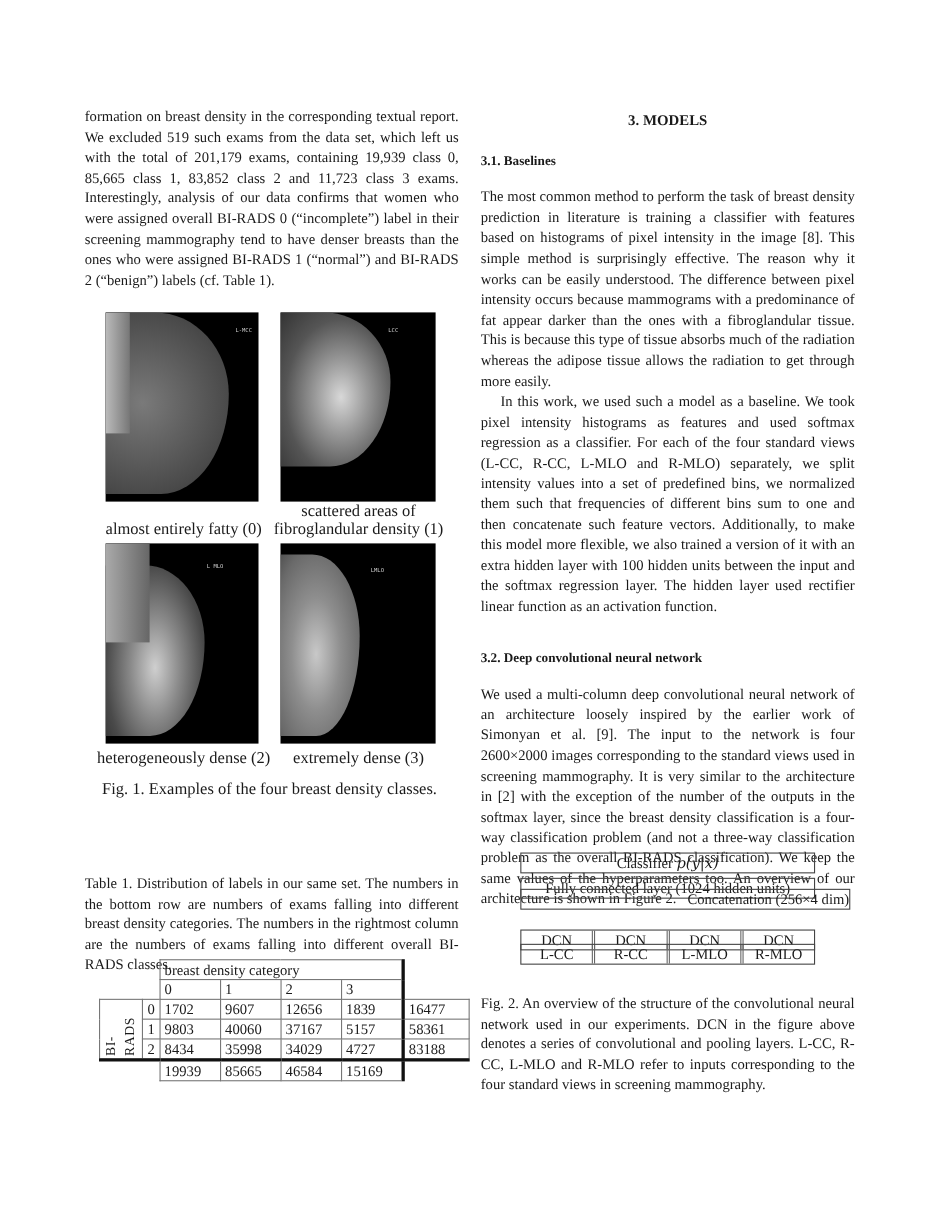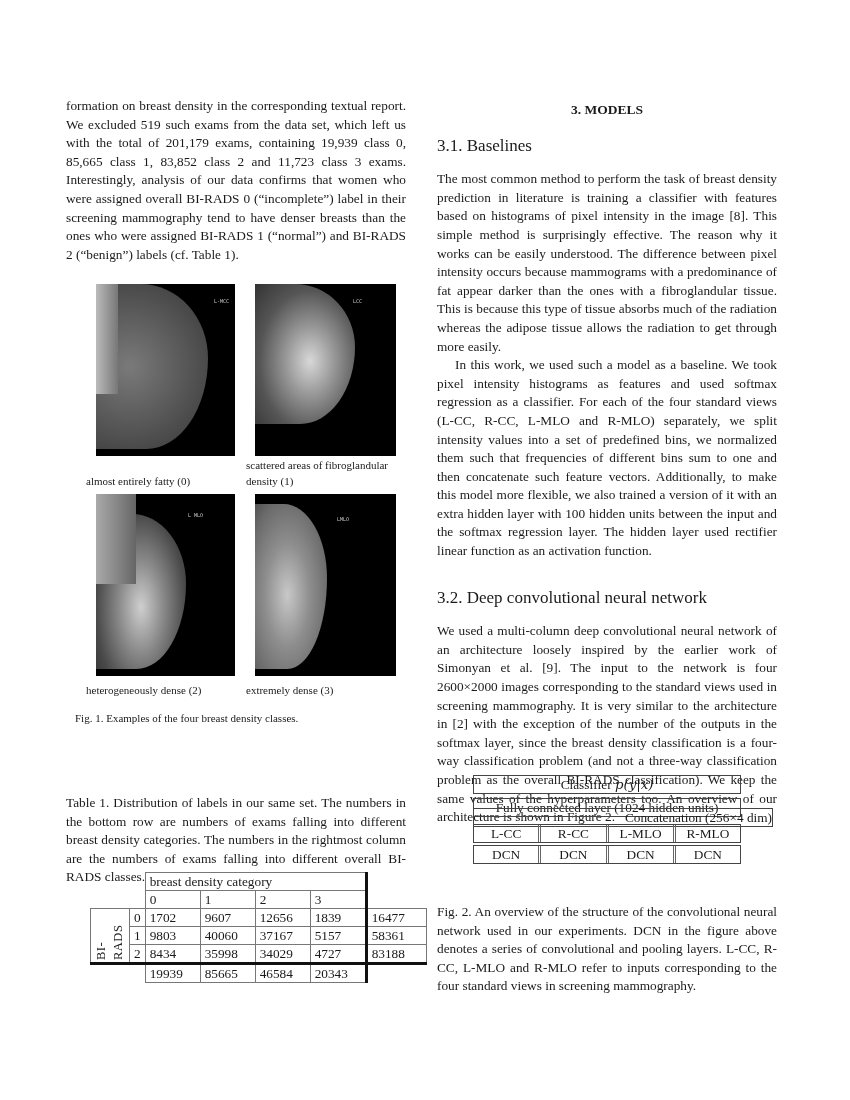--- a/index.html
+++ b/index.html
@@ -1,31 +1,31 @@
 <!DOCTYPE html>
 <html><head>
 <meta charset="utf-8">
 <style>
   html, body { margin:0; padding:0; background:#fff; }
   body { width:850px; height:1100px; position:relative; overflow:hidden;
          font-family:"Liberation Serif", "DejaVu Serif", serif; color:#1a1a1a; }
   .col { position:absolute; font-size:13.3px; line-height:18.6px; text-align:justify; }
-  .left { left:66px; width:340px; }
+  .left { left:77px; width:340px; }
   .right { left:437px; width:340px; }
   p { margin:0; }
   .indent { text-indent:18px; }
   .sec-title { text-align:center; font-weight:bold; font-size:13.5px; }
-  .subsec { font-weight:normal; font-size:17px; }
+  .subsec { font-weight:bold; font-size:12px; }
   b { font-weight:normal; }
 
   
   .mammo { position:absolute; background:#000; overflow:hidden; }
   .mammo .tissue { position:absolute; border-radius:0 60% 55% 0 / 0 45% 55% 0; }
   .mammo .tag { position:absolute; color:#ccc; font-family:"DejaVu Sans Mono", monospace; font-size:5px; }
-  .cap { position:absolute; font-size:11px; line-height:16px; }
+  .cap { position:absolute; font-size:15px; line-height:16px; text-align:center; }
 
   
   table.t1 { position:absolute; border-collapse:collapse; font-size:13.3px; line-height:17px; }
   table.t1 td { border:1px solid #777; text-align:left; padding:0 4px; height:16px; }
   table.t1 td.nb { border:none; }
   .thick-r { border-right:3px solid #111 !important; }
   .thick-b { border-bottom:3px solid #111 !important; }
   .vert { writing-mode:vertical-rl; transform:rotate(180deg); font-size:12.5px; letter-spacing:0.5px; }
 
   
@@ -112,21 +112,21 @@
     <td class="thick-b">35998</td>
     <td class="thick-b">34029</td>
     <td class="thick-b thick-r">4727</td>
     <td class="thick-b">83188</td>
   </tr>
   <tr>
     <td class="nb" colspan="2"></td>
     <td>19939</td>
     <td>85665</td>
     <td>46584</td>
-    <td class="thick-r">20343</td>
+    <td class="thick-r">15169</td>
     <td class="nb"></td>
   </tr>
 </tbody>
   </table>
 
 <div class="col right" style="top:101px;">
   <p class="sec-title">3. MODELS</p>
   <p class="subsec" style="margin-top:17px;">3.1. Baselines</p>
   <p style="margin-top:15px;">The most common method to perform the task of breast density prediction in literature is training a classifier with features based on histograms of pixel intensity in the image [8]. This simple method is surprisingly effective. The reason why it works can be easily understood. The difference between pixel intensity occurs because mammograms with a predominance of fat appear darker than the ones with a fibroglandular tissue. This is because this type of tissue absorbs much of the radiation whereas the adipose tissue allows the radiation to get through more easily.</p>
   <p class="indent">In this work, we used such a model as a baseline. We took pixel intensity histograms as features and used softmax regression as a classifier. For each of the four standard views (L-CC, R-CC, L-MLO and R-MLO) separately, we split intensity values into a set of predefined bins, we normalized them such that frequencies of different bins sum to one and then concatenate such feature vectors. Additionally, to make this model more flexible, we also trained a version of it with an extra hidden layer with 100 hidden units between the input and the softmax regression layer. The hidden layer used rectifier linear function as an activation function.</p>
@@ -142,21 +142,21 @@
 </div>
 <div class="box" style="left:473px; top:808px; width:300px; height:19px;text-align:right;">
   <span>Concatenation (256×4 dim)</span>
 </div>
 <div class="dbl" style="left:473px; top:845px; width:268px; height:19px;">
   <div class="cell">DCN</div>
   <div class="cell">DCN</div>
   <div class="cell">DCN</div>
   <div class="cell">DCN</div>
 </div>
-<div class="dbl" style="left:473px; top:824px; width:268px; height:19px;">
+<div class="dbl" style="left:473px; top:858px; width:268px; height:19px;">
   <div class="cell">L-CC</div>
   <div class="cell">R-CC</div>
   <div class="cell">L-MLO</div>
   <div class="cell">R-MLO</div>
 </div>
 
 <div class="col right" style="top:903px;">
   <p><b>Fig. 2</b><span>. An overview of the structure of the convolutional neural network used in our experiments. DCN in the figure above denotes a series of convolutional and pooling layers. L-CC, R-CC, L-MLO and R-MLO refer to inputs corresponding to the four standard views in screening mammography.</span></p>
 </div>
 

